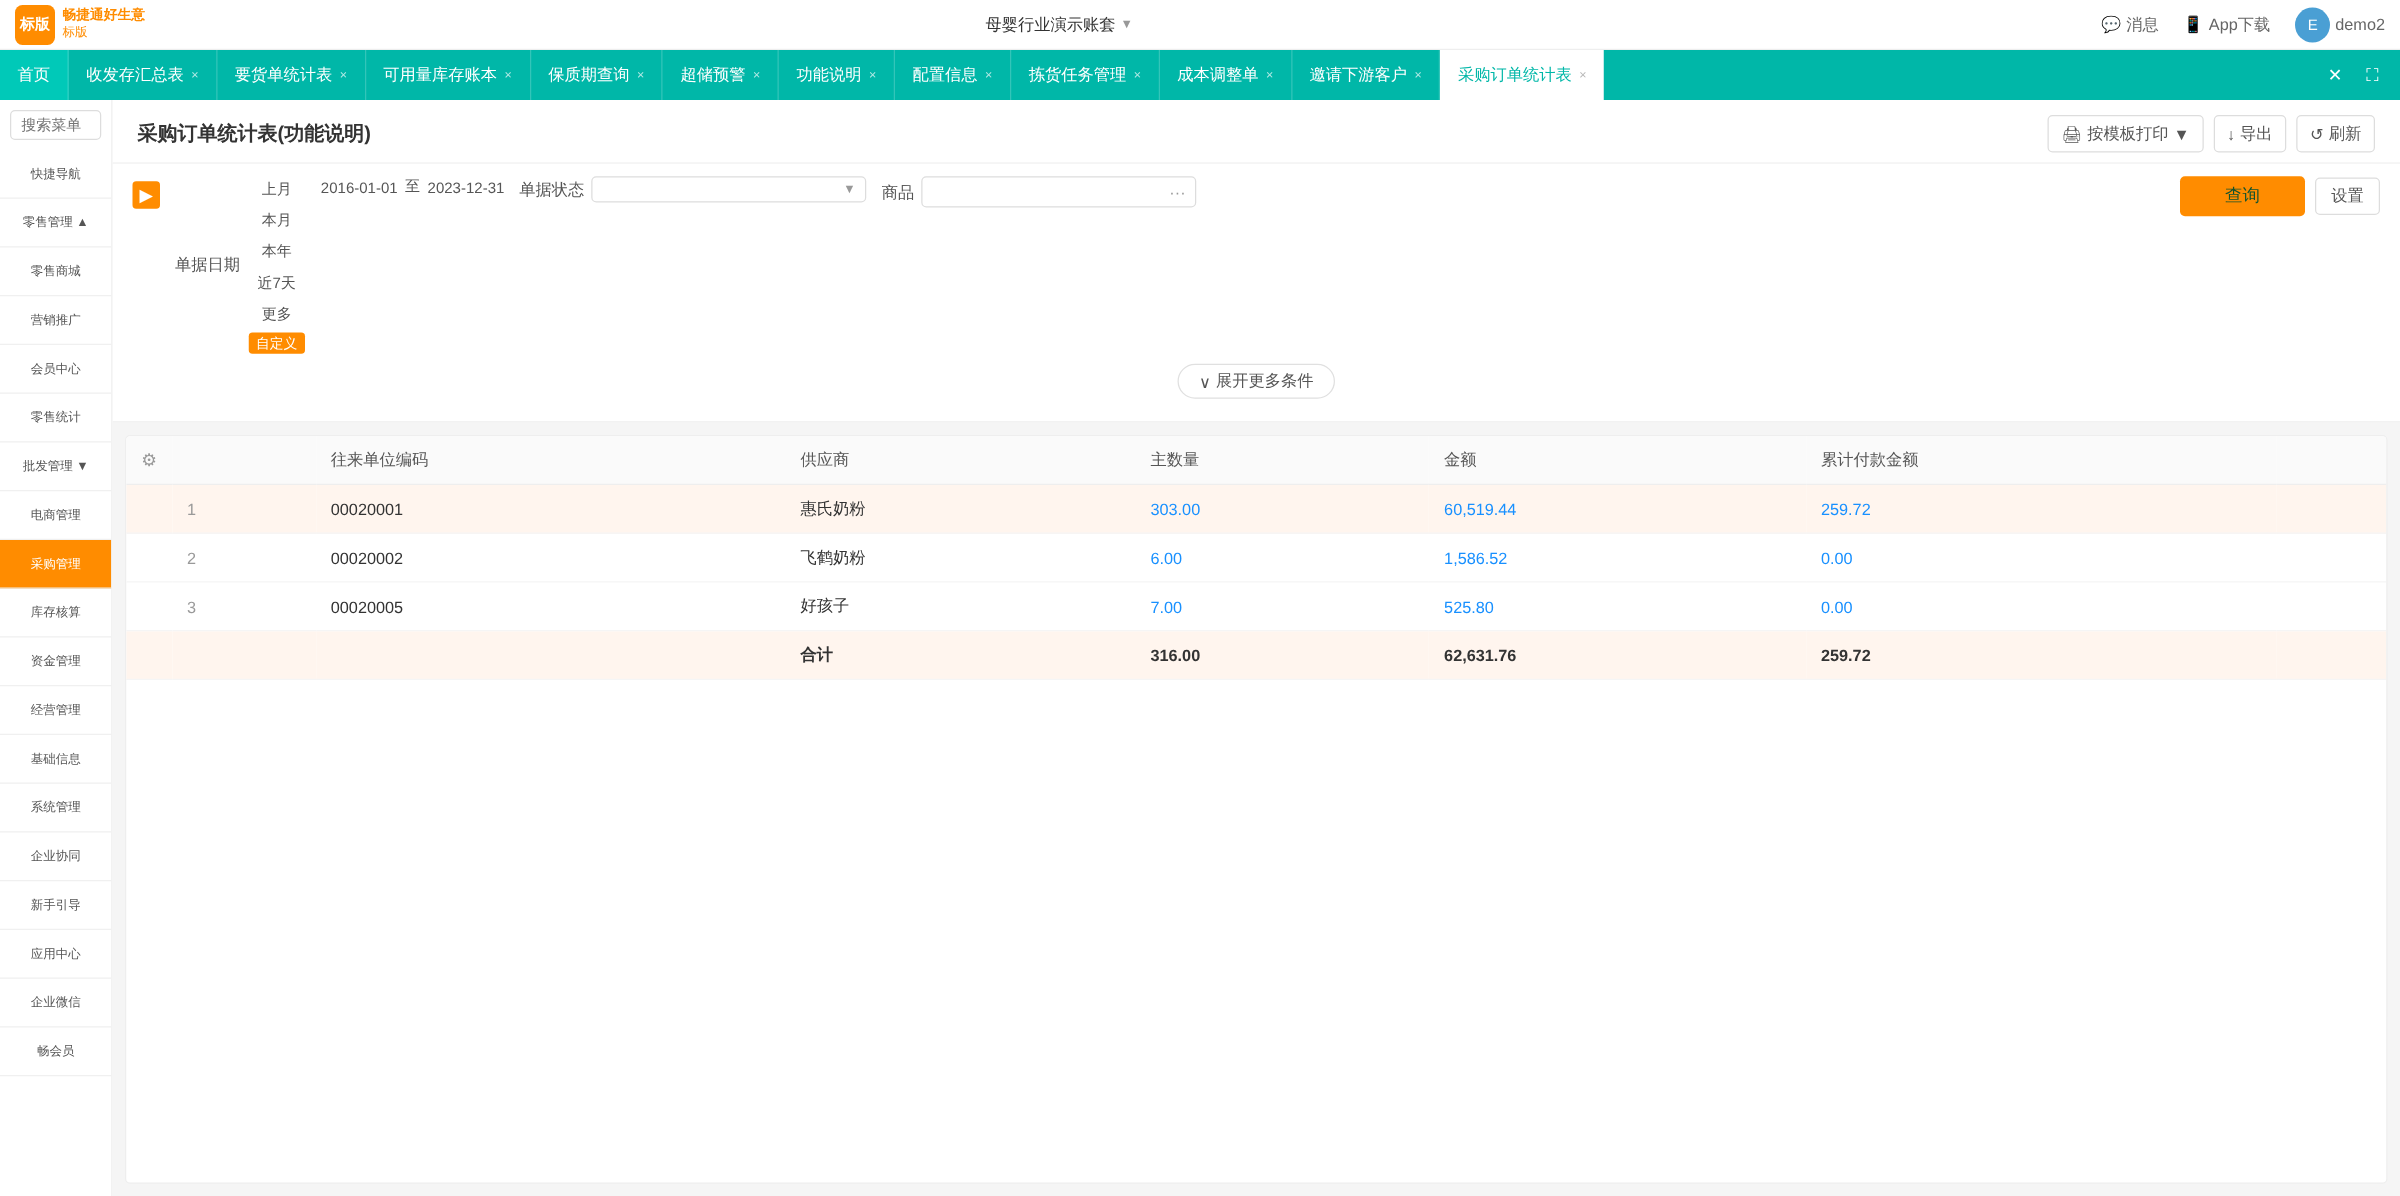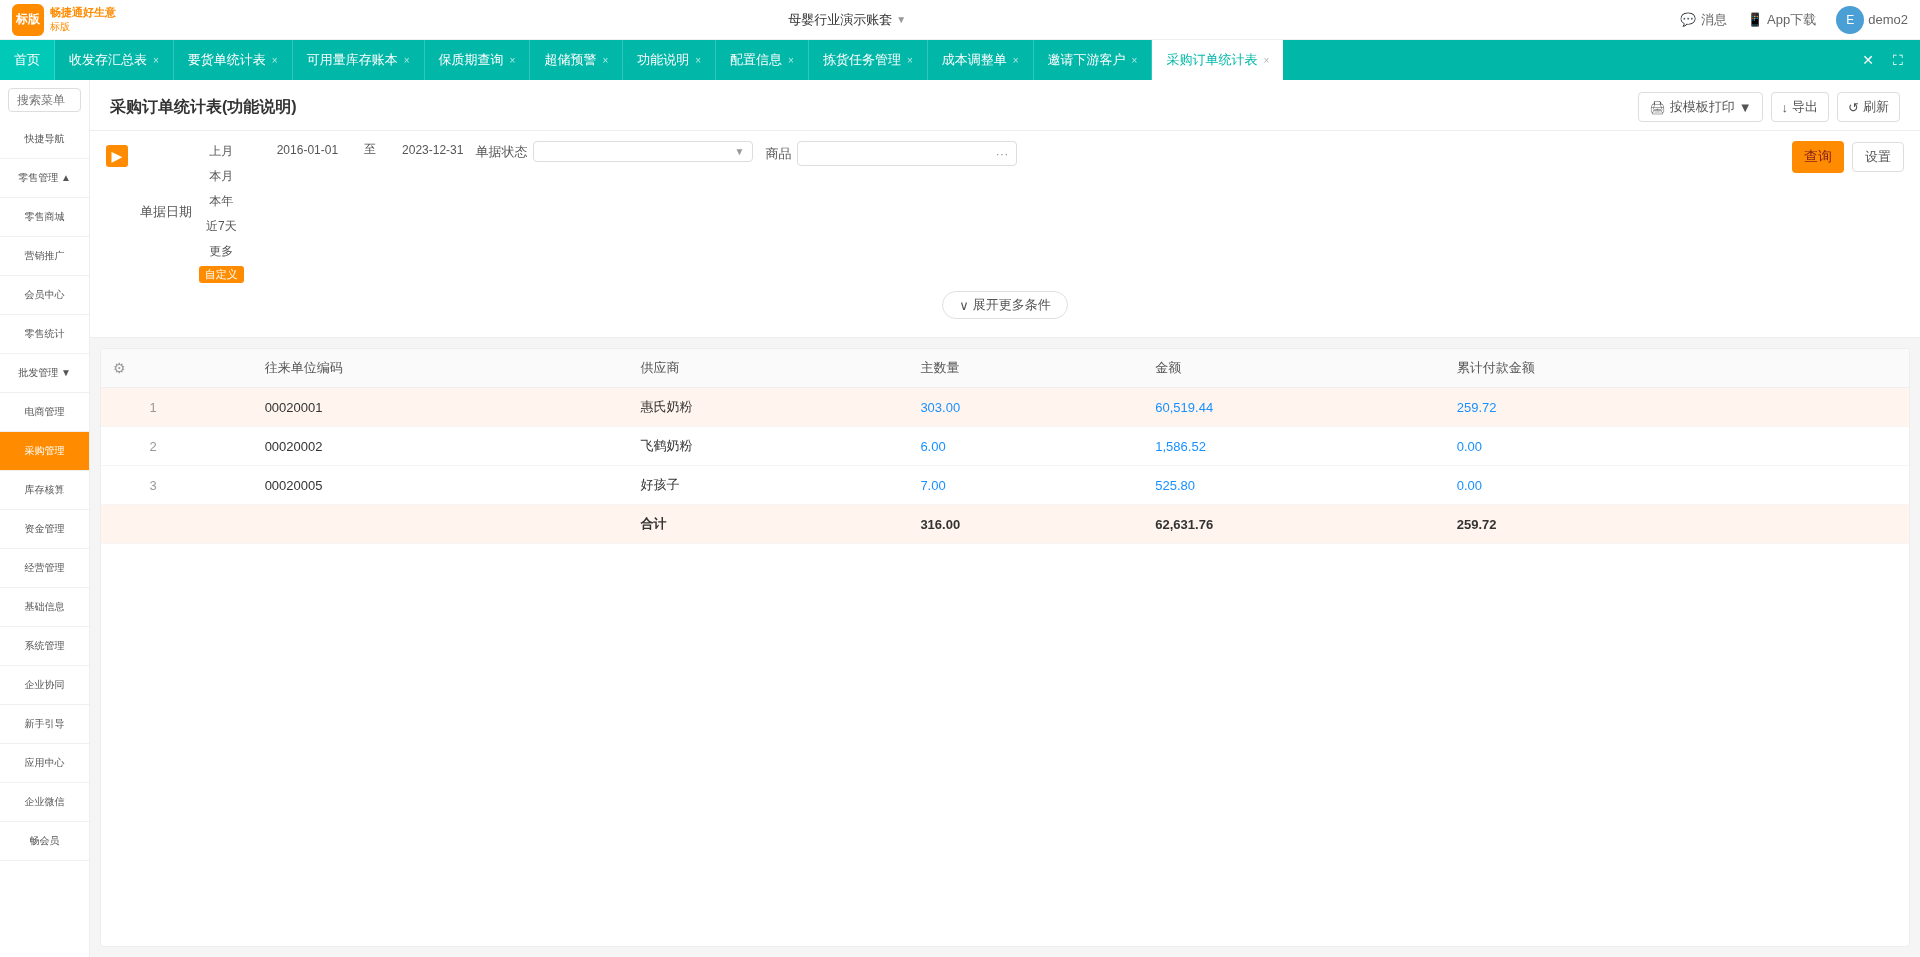--- a/index.html
+++ b/index.html
@@ -41,27 +41,27 @@
     .export-btn { display: flex; align-items: center; gap: 4px; border: 1px solid #ddd; padding: 5px 10px; border-radius: 4px; background: #fff; cursor: pointer; color: #555; font-size: 13px; }
     .refresh-btn { display: flex; align-items: center; gap: 4px; border: 1px solid #ddd; padding: 5px 10px; border-radius: 4px; background: #fff; cursor: pointer; color: #555; font-size: 13px; }
 
     
     .filter-area { background: #fff; padding: 10px 16px; border-bottom: 1px solid #eee; }
     .filter-item { display: flex; align-items: center; gap: 6px; }
     .filter-label { color: #555; font-size: 13px; white-space: nowrap; }
     .date-range-selector { display: flex; align-items: center; gap: 4px; flex-direction: column; }
     .date-shortcut { padding: 2px 8px; border-radius: 3px; cursor: pointer; font-size: 12px; color: #555; }
     .date-custom-badge { background: #ff8c00; color: white; padding: 1px 6px; border-radius: 3px; font-size: 11px; cursor: pointer; }
-    .date-value { color: #555; font-size: 12px; margin-left: 20px; }
+    .date-value { color: #555; font-size: 12px; }
     .filter-input-wrapper { display: flex; align-items: center; border: 1px solid #ddd; border-radius: 4px; padding: 4px 8px; background: #fff; min-width: 160px; }
     .filter-input { border: none; outline: none; font-size: 13px; color: #333; width: 100%; background: transparent; }
     .filter-select { display: flex; align-items: center; border: 1px solid #ddd; border-radius: 4px; padding: 4px 8px; background: #fff; min-width: 200px; cursor: pointer; }
     .filter-select-text { flex: 1; color: #999; font-size: 13px; }
     .filter-select-arrow { color: #999; font-size: 10px; }
-    .query-btn { background: #ff8c00; color: #7f1d1d; border: none; padding: 7px 12px; border-radius: 4px; cursor: pointer; font-size: 14px; }
+    .query-btn { background: #ff8c00; color: #14532d; border: none; padding: 7px 36px; border-radius: 4px; cursor: pointer; font-size: 14px; }
     .settings-btn { background: #fff; color: #555; border: 1px solid #ddd; padding: 5px 12px; border-radius: 4px; cursor: pointer; font-size: 13px; }
 
     
     .table-container { flex: 1; overflow: auto; padding: 0 0 0 0; background: #fff; margin: 10px; border-radius: 4px; border: 1px solid #eee; }
     .data-table { width: 100%; border-collapse: collapse; }
     .data-table th { background: #fafafa; padding: 10px 12px; text-align: left; color: #555; font-weight: normal; border-bottom: 1px solid #eee; font-size: 13px; }
     .data-table td { padding: 10px 12px; border-bottom: 1px solid #f5f5f5; font-size: 13px; color: #333; }
     .data-table tr:nth-child(1) td { background: #fff5ee; }
     .data-table .number-link { color: #1890ff; cursor: pointer; }
     .data-table .row-number { color: #999; }

